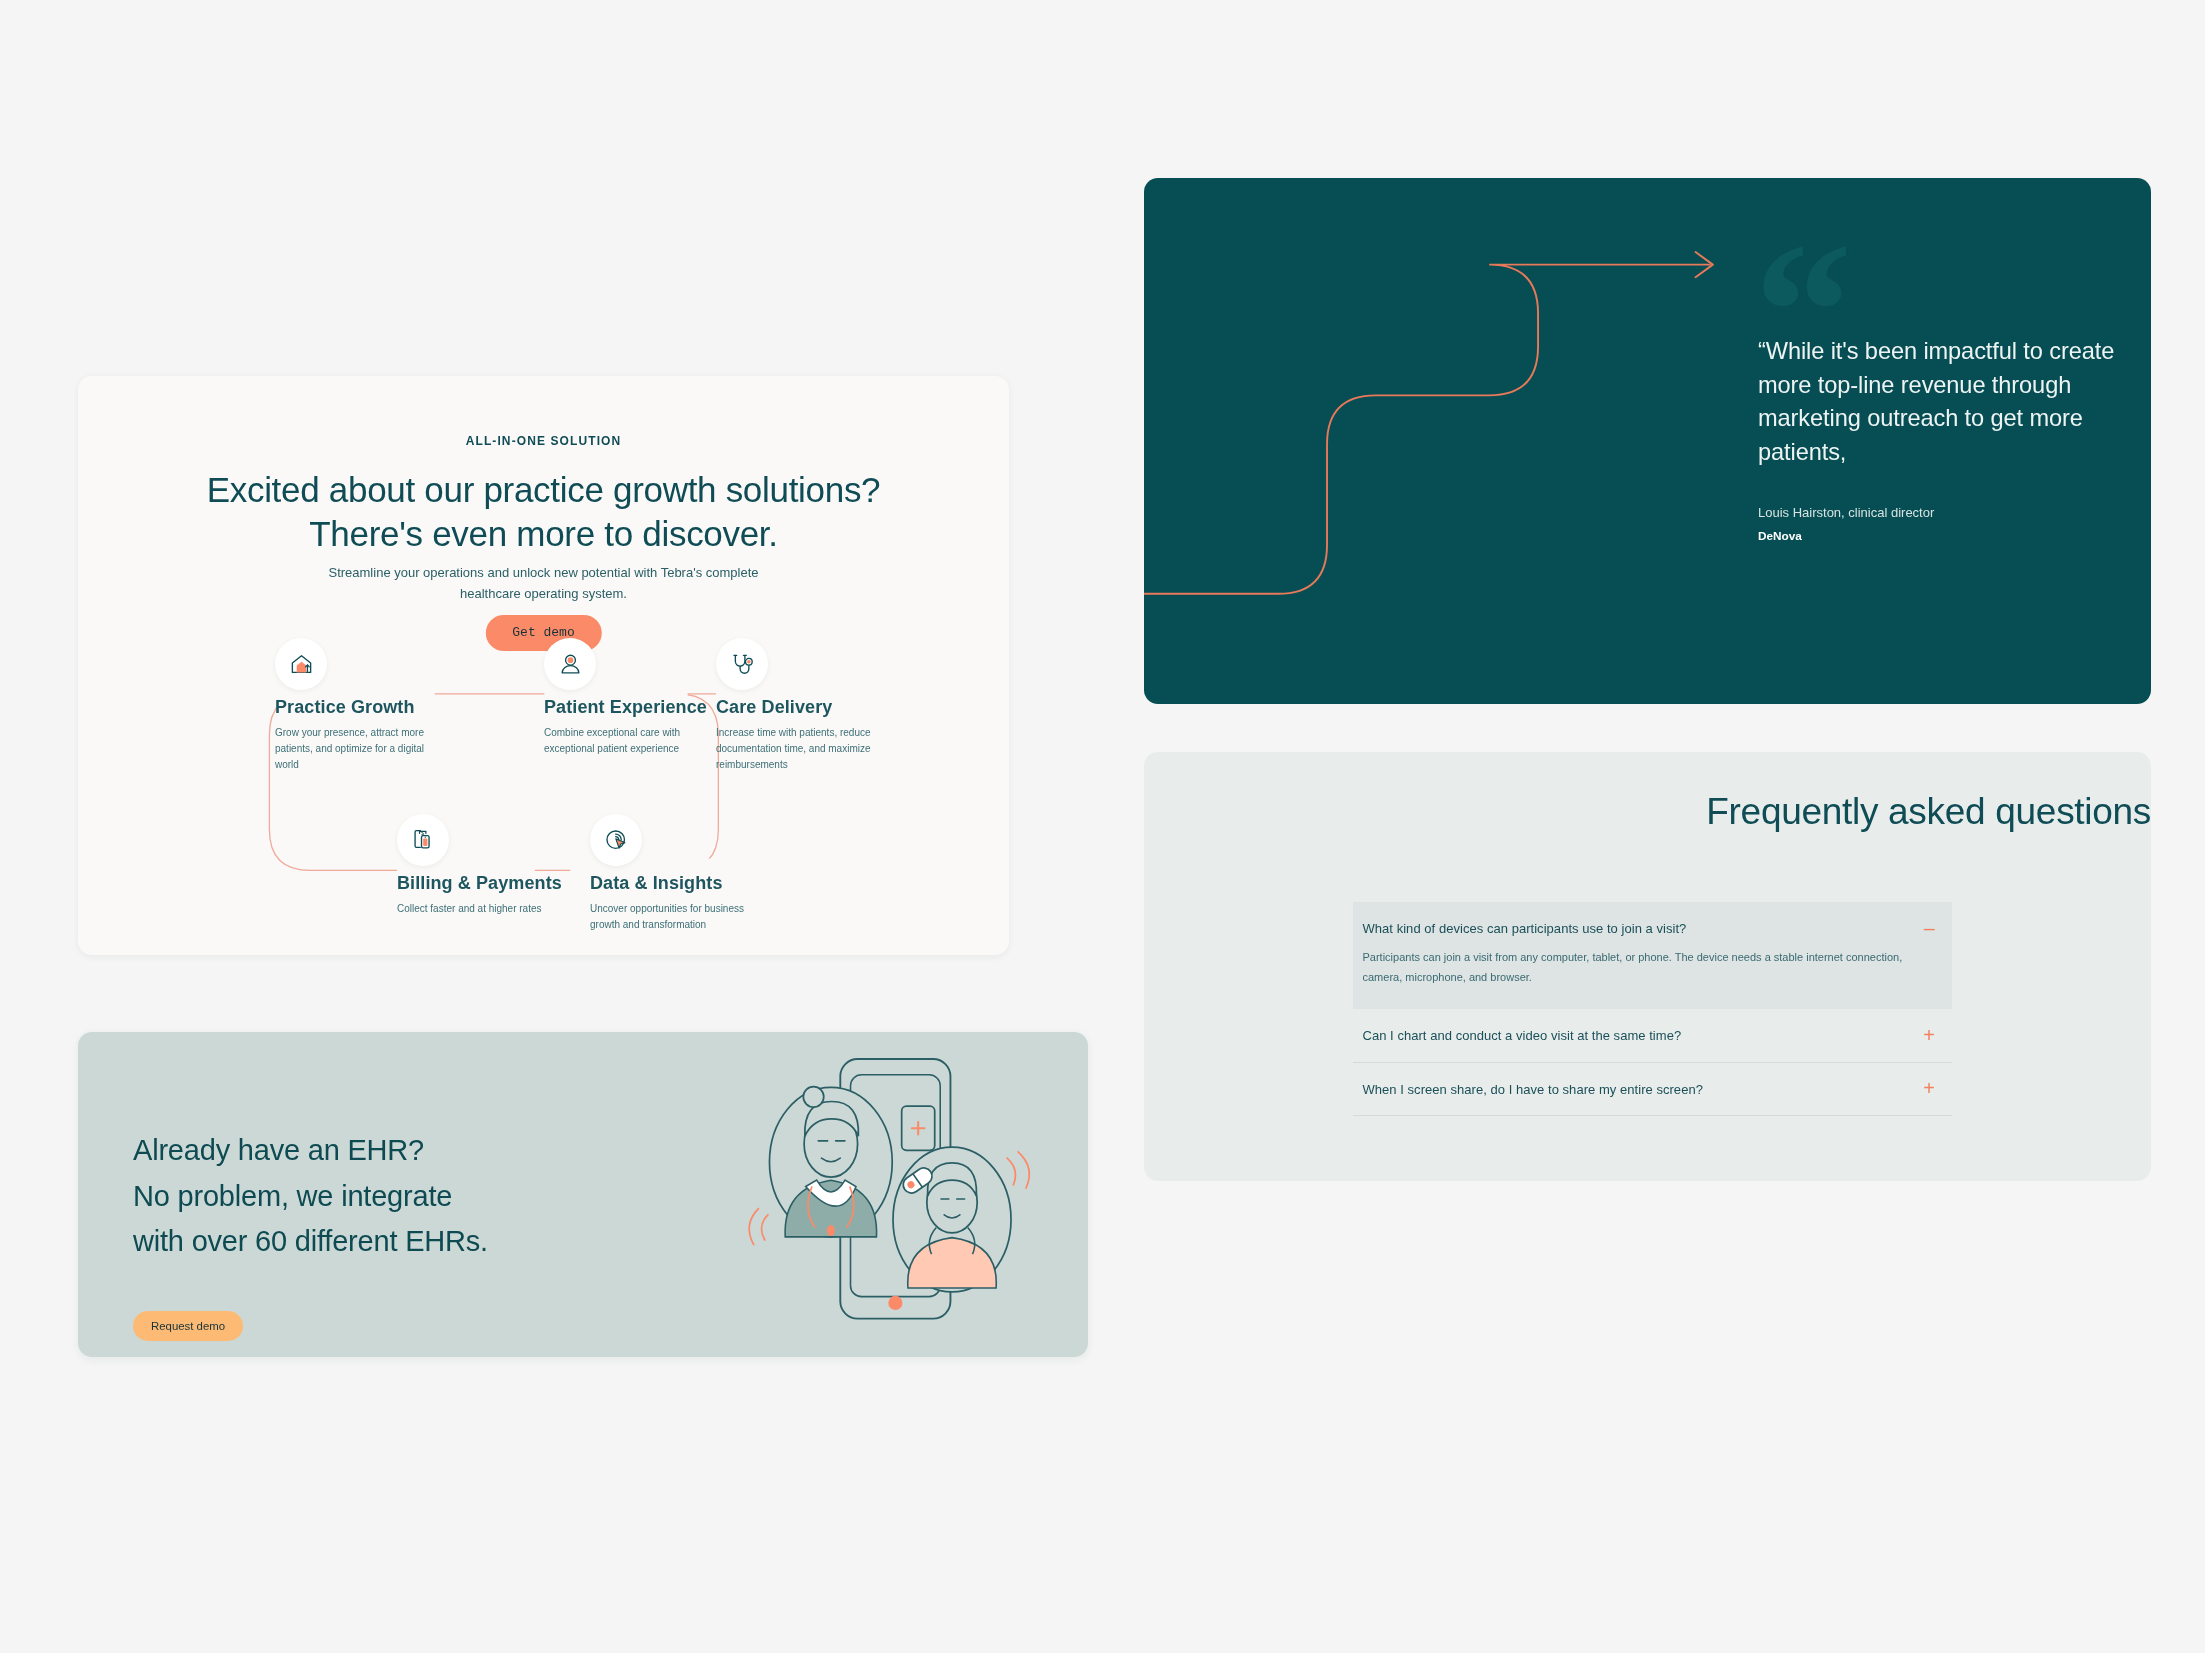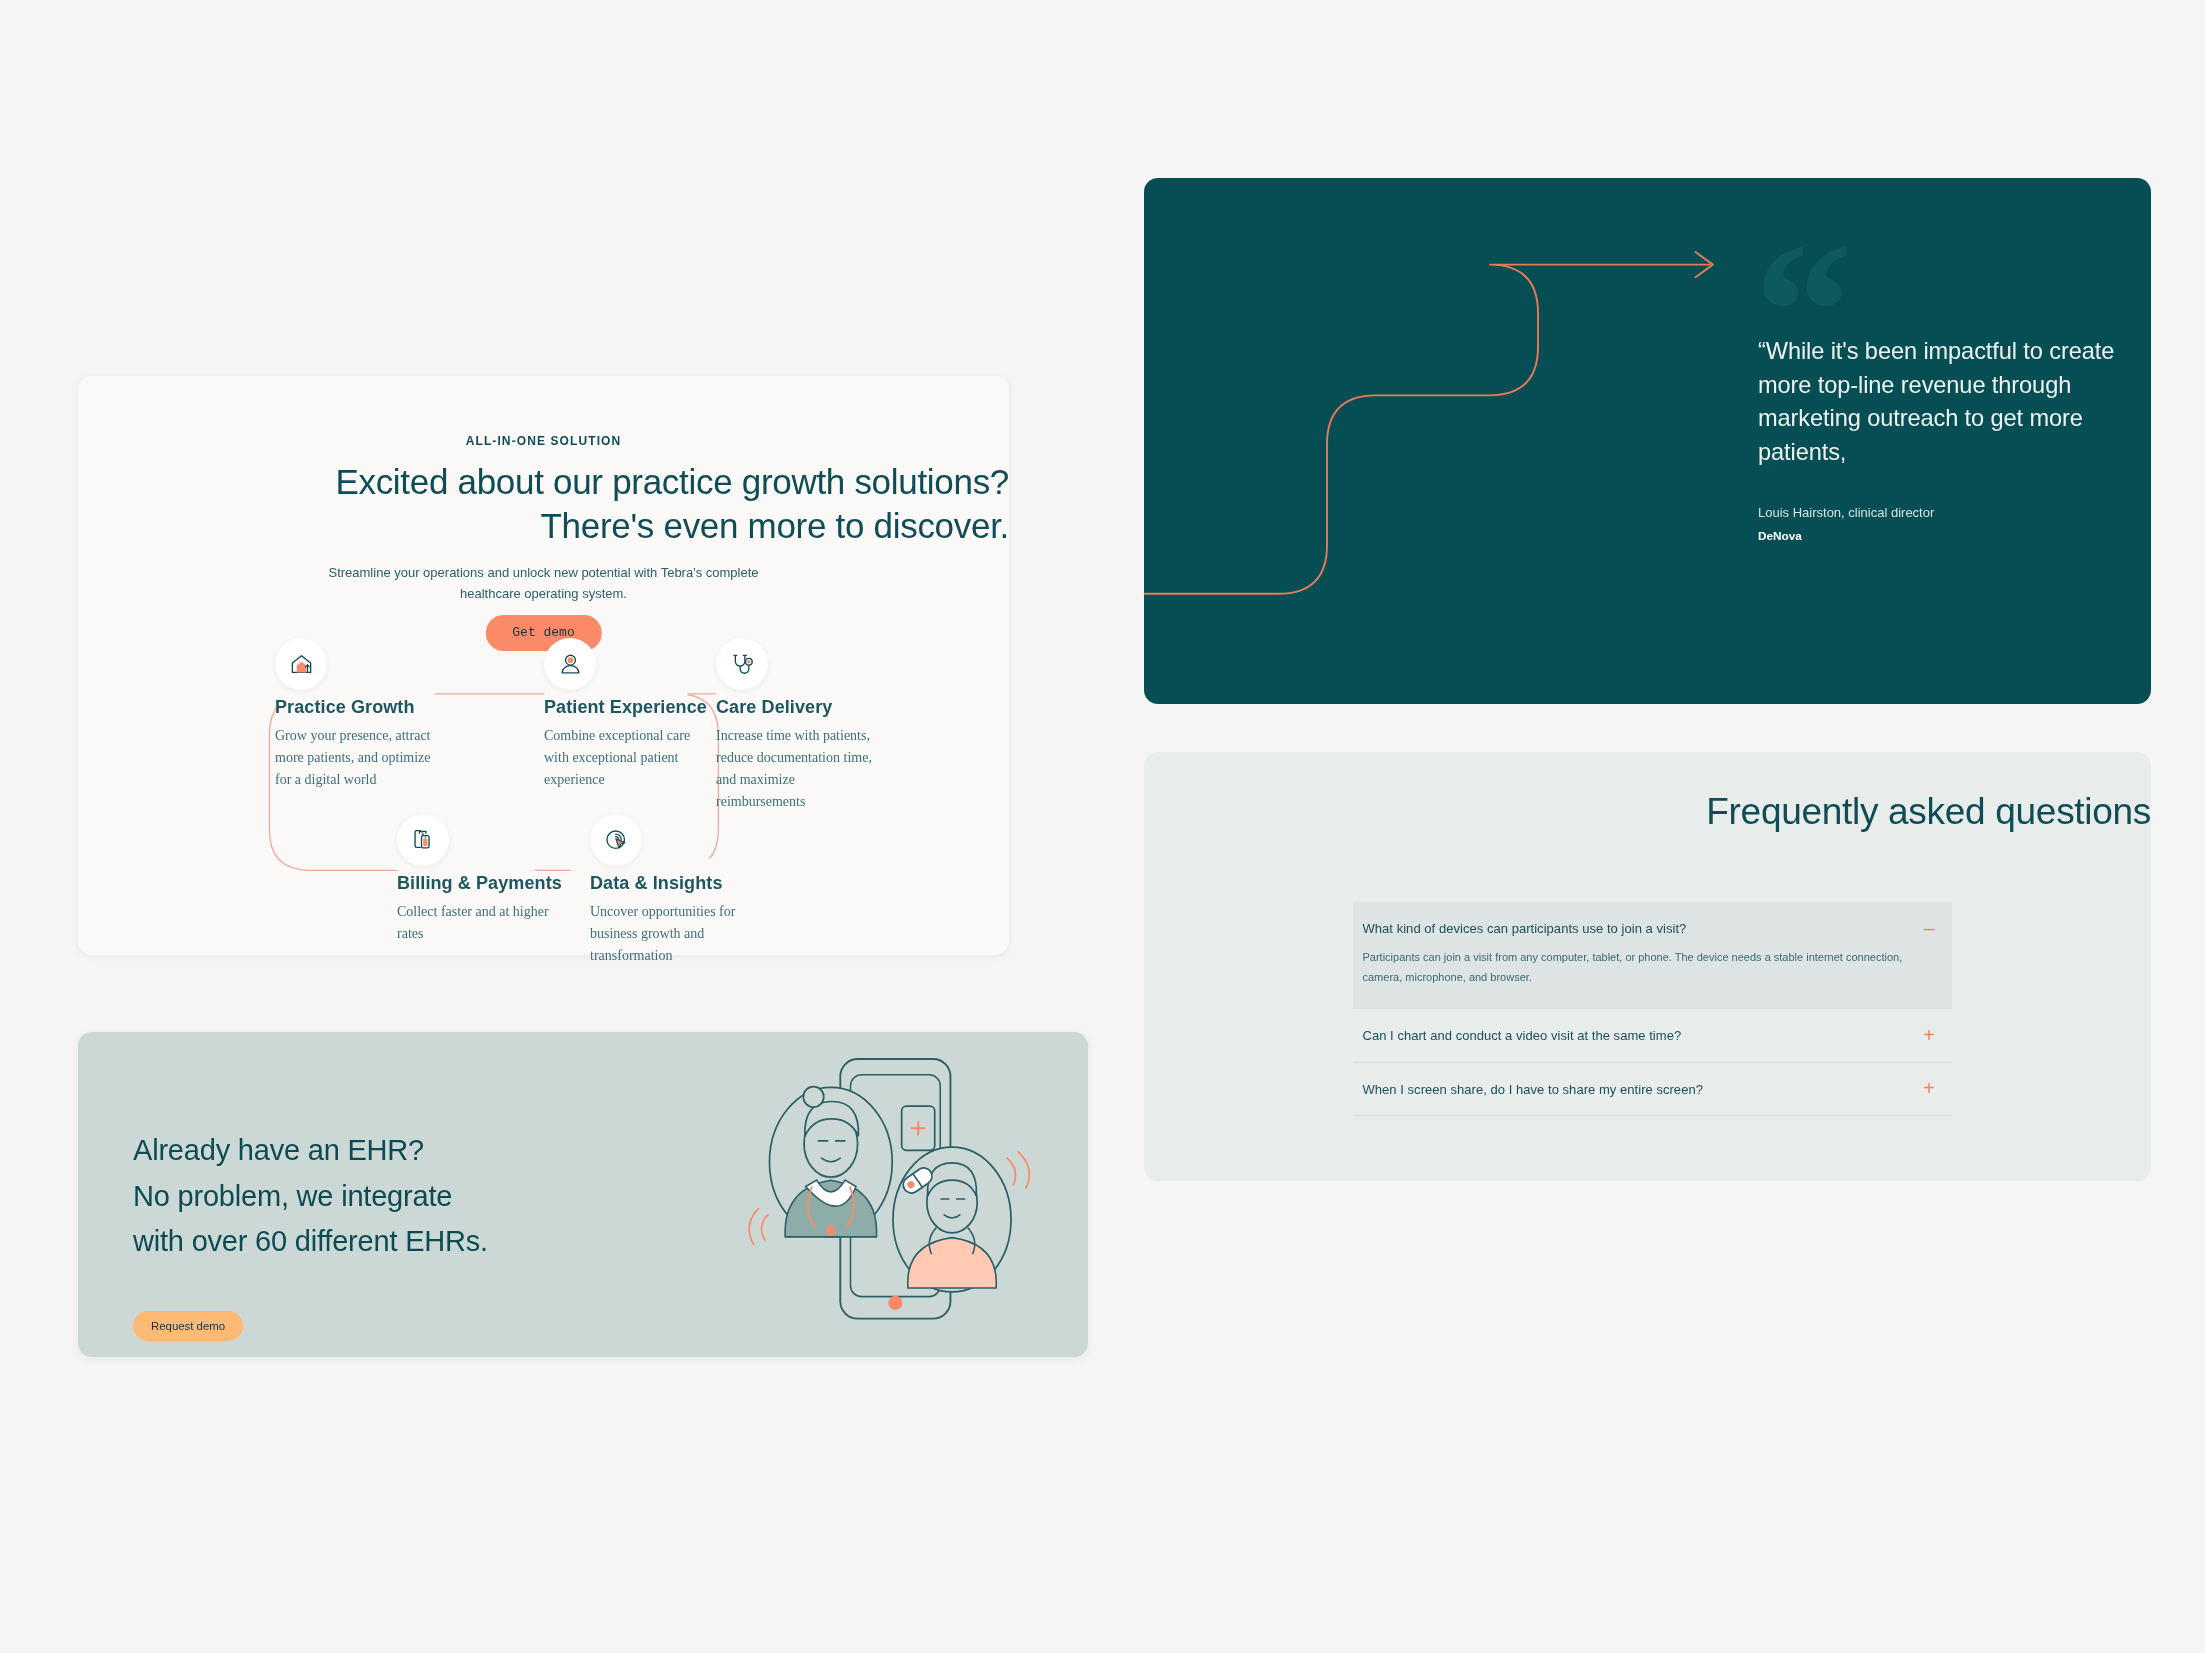--- a/index.html
+++ b/index.html
@@ -19,22 +19,22 @@
     border-radius: 14px;
     box-shadow: 0 1.6px 7.9px rgba(40,60,60,.055);
   }
   .eyebrow {
     position: absolute; top: 58px; left: 0; width: 100%;
     text-align: center;
     font-size: 12px; font-weight: 700; letter-spacing: 1.1px;
     color: #0f4c55;
   }
   .sol-head {
-    position: absolute; top: 84px; left: 0; width: 100%;
-    text-align: right;
+    position: absolute; top: 92px; left: 0; width: 100%;
+    text-align: center;
     font-size: 35px; line-height: 1.25; font-weight: 400;
     color: #0f4c55;
     letter-spacing: -0.3px;
   }
   .sol-sub {
     position: absolute; top: 186px; left: 0; width: 100%;
     text-align: center;
     font-size: 13px; line-height: 1.65; color: #2a5f67;
   }
   .btn-demo {
@@ -64,23 +64,22 @@
     box-shadow: 0 1.6px 5.5px rgba(40,60,60,.07);
     display: flex; align-items: center; justify-content: center;
     margin-bottom: 7px;
   }
   .f-title {
     font-size: 18px; color: #1e5660; font-weight: 700;
     letter-spacing: 0.1px; white-space: nowrap;
     margin-bottom: 7px;
   }
   .f-desc {
-    font-size: 14px; line-height: 1.58; color: #3c6f77;
+    font-size: 10px; line-height: 1.58; color: #3c6f77;
     max-width: 169px;
-    font-family: Liberation Serif, serif;
   }
 
   
   #ehr-banner {
     position: absolute; left: 78px; top: 1032px;
     width: 1010px; height: 325px;
     background: #ccd8d6;
     border-radius: 14px;
     box-shadow: 0 2.4px 9.5px rgba(40,60,60,.06);
     overflow: hidden;

